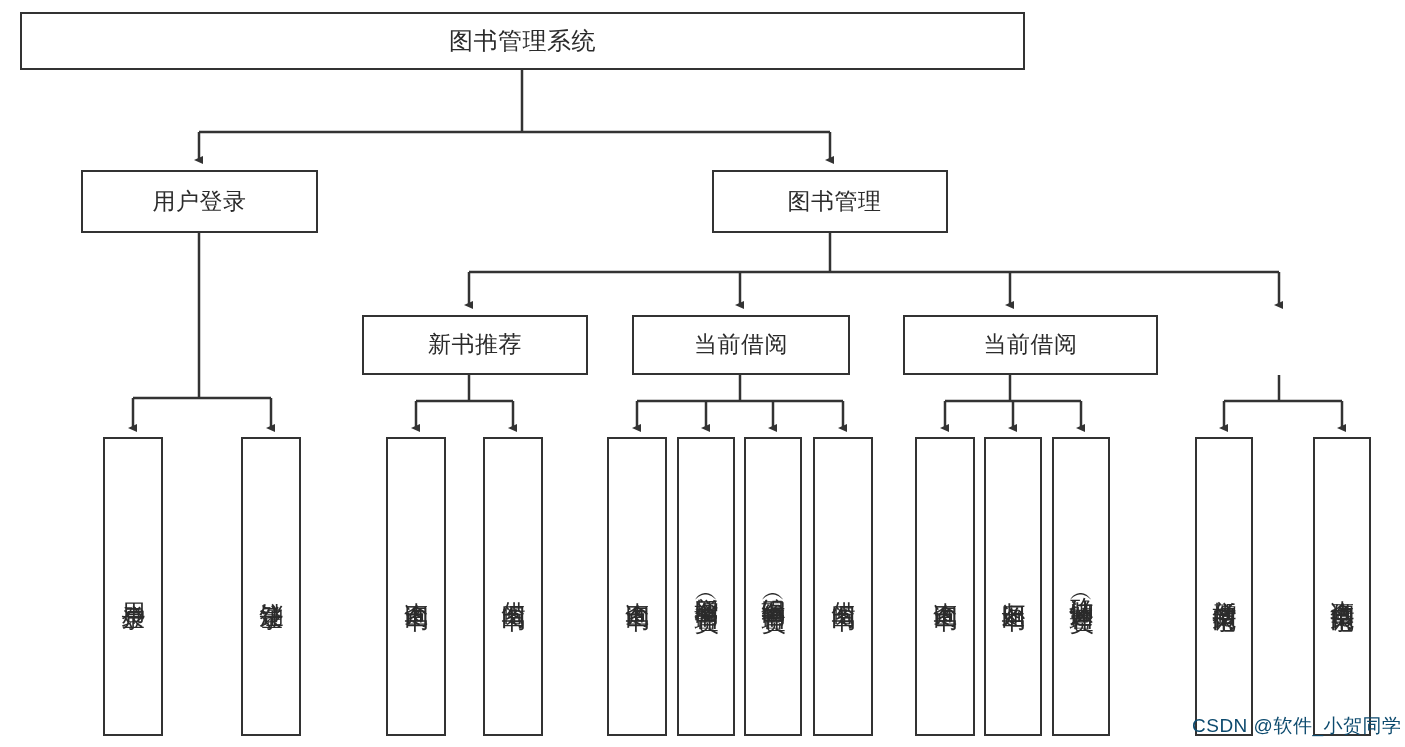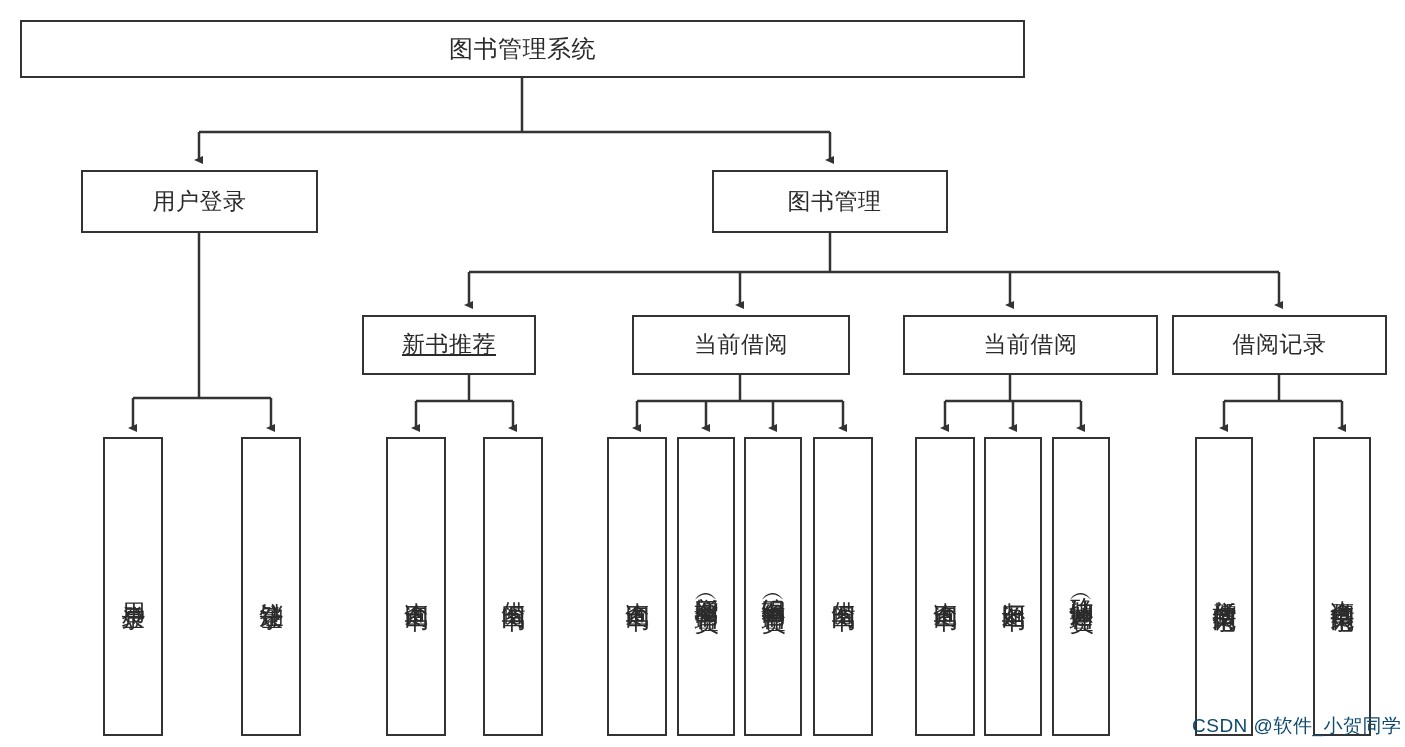--- a/index.html
+++ b/index.html
@@ -119,42 +119,39 @@
       <path d="M 1013,401 L 1013,428" marker-end="url(#arrow)"></path>
       <path d="M 1081,401 L 1081,428" marker-end="url(#arrow)"></path>
 
       <path d="M 1279,375 L 1279,401"></path>
       <path d="M 1224,401 L 1342,401"></path>
       <path d="M 1224,401 L 1224,428" marker-end="url(#arrow)"></path>
       <path d="M 1342,401 L 1342,428" marker-end="url(#arrow)"></path>
     </g>
   </svg>
 
-  <div class="node horiz root" style="left:20px; top:20px; width:1005px; height:58px;">
+  <div class="node horiz root" style="left:20px; top:12px; width:1005px; height:58px;">
     <span class="label">图书管理系统</span>
   </div>
 
   <div class="node horiz" style="left:81px; top:170px; width:237px; height:63px;">
     <span class="label">用户登录</span>
   </div>
   <div class="node horiz" style="left:712px; top:170px; width:236px; height:63px;padding-left:9px;">
     <span class="label">图书管理</span>
   </div>
 
-  <div class="node horiz" style="left:362px; top:315px; width:174px; height:60px;text-decoration:underline;">
+  <div class="node horiz" style="left:362px; top:315px; width:226px; height:60px;">
     <span class="label">新书推荐</span>
   </div>
   <div class="node horiz" style="left:632px; top:315px; width:218px; height:60px;">
     <span class="label">当前借阅</span>
   </div>
   <div class="node horiz" style="left:903px; top:315px; width:255px; height:60px;">
     <span class="label">当前借阅</span>
-  </div>
-  <div class="node horiz" style="left:1172px; top:315px; width:215px; height:60px;">
-    <span class="label">借阅记录</span>
   </div>
 
   <div class="node vert" style="left:103px; top:437px; width:60px; height:299px;">
     <span class="label">用户登录</span>
   </div>
   <div class="node vert" style="left:241px; top:437px; width:60px; height:299px;">
     <span class="label">注销登录</span>
   </div>
 
   <div class="node vert" style="left:386px; top:437px; width:60px; height:299px;">

